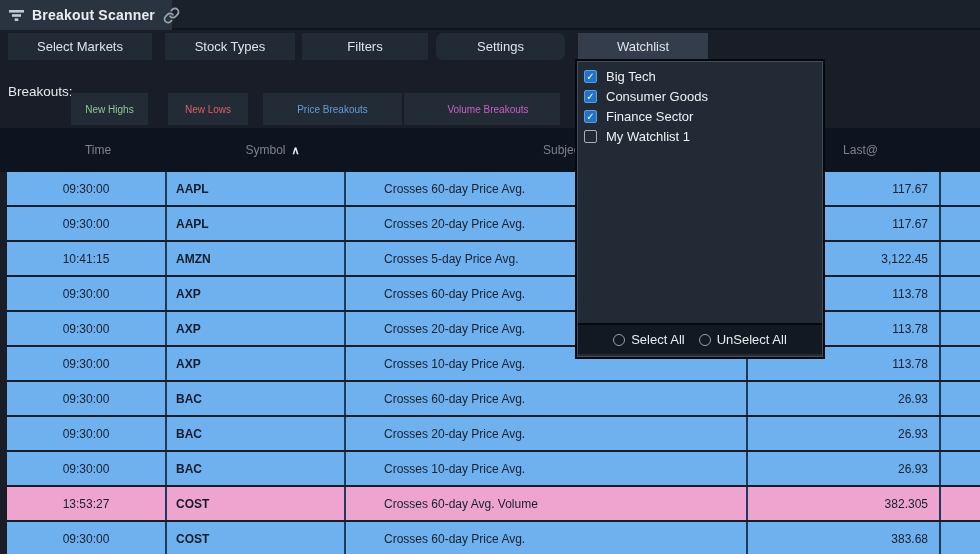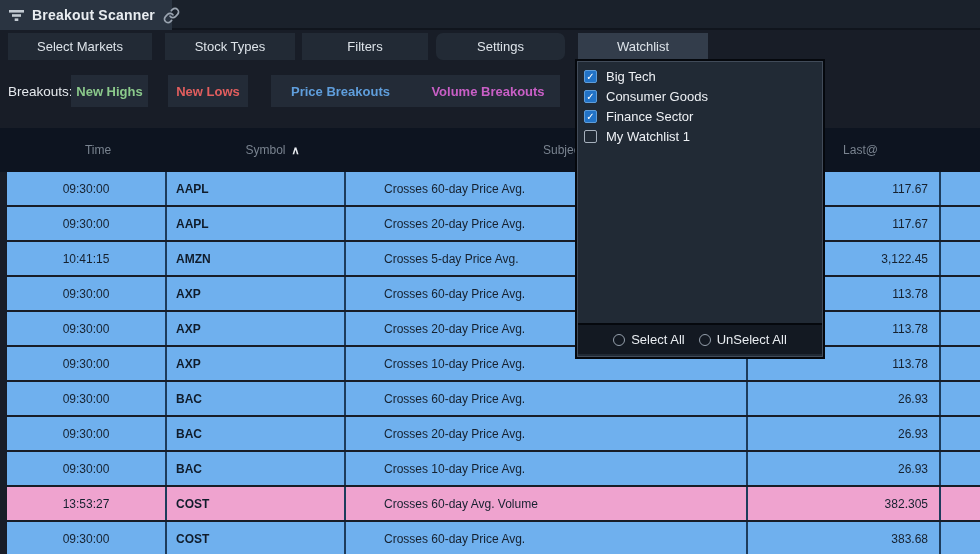--- a/index.html
+++ b/index.html
@@ -26,26 +26,26 @@
   .tb-btn.b0 { left:8px;   width:144px; }
   .tb-btn.b1 { left:165px; width:130px; }
   .tb-btn.b2 { left:302px; width:126px; }
   .tb-btn.b3 { left:436px; width:129px;border-radius:7px; }
   .tb-btn.b4 { left:578px; width:130px; background:#333d4b; }
 
   
   .breakouts { position:relative; height:34px; margin-top:14px; }
   .bo-label { position:absolute; left:8px; top:0; height:34px; display:flex; align-items:center; color:#e6eaee; font-size:13.5px; }
   .bo-btn {
-    position:absolute; top:1px; height:32px; background:#232b37; border:none; font-family:inherit;
-    font-size:13px; display:flex; align-items:center; justify-content:center; cursor:pointer;font-weight:bold;
+    position:absolute; top:19px; height:32px; background:#232b37; border:none; font-family:inherit;
+    font-size:10px; display:flex; align-items:center; justify-content:center; cursor:pointer;
   }
   .bo-btn.b0 { left:71px;  width:77px; }
   .bo-btn.b1 { left:168px; width:80px; }
-  .bo-btn.b2 { left:263px; width:139px;margin-left:8px; }
+  .bo-btn.b2 { left:263px; width:139px; }
   .bo-btn.b3 { left:404px; width:156px; }
 
   
   .table { position:absolute; left:0; top:128px; width:980px; }
   .thead { height:44px; background:#0d1420; display:flex; padding-left:13px; align-items:center; }
   .th { color:#79838f; font-size:12px; display:flex; align-items:center; justify-content:center; gap:6px; cursor:pointer; }
   .th.c-time { width:170px; }
   .th.c-symbol { width:179px; }
   .th.c-subject { width:402px; }
   .th.c-last { width:193px; }

